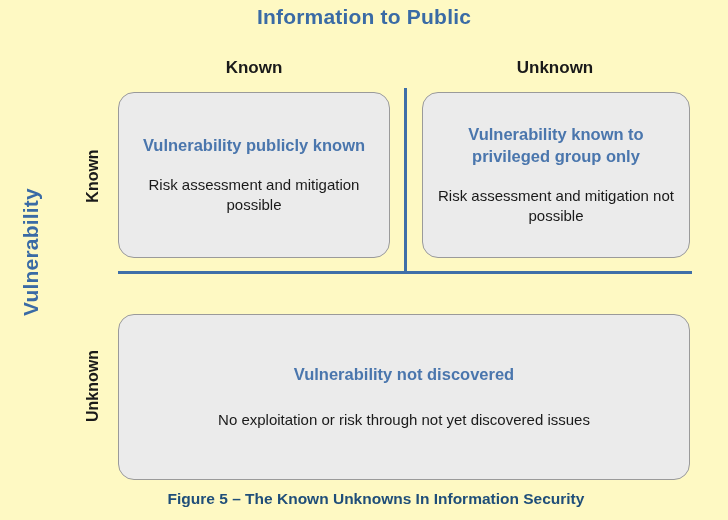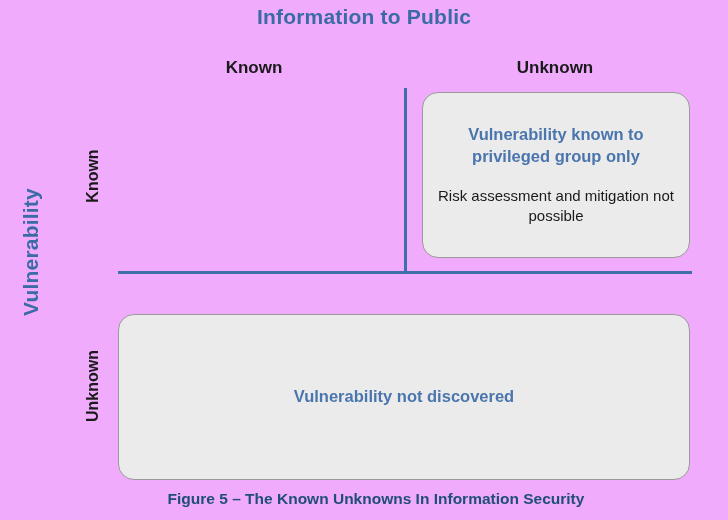--- a/index.html
+++ b/index.html
@@ -10,21 +10,21 @@
     width: 728px;
     height: 520px;
     background: #e9e9e9;
     font-family: "Liberation Sans", sans-serif;
     overflow: hidden;
   }
   .figure {
     position: relative;
     width: 728px;
     height: 520px;
-    background: #f0abfc;
+    background: #fef9c3;
   }
 
   
   .top-title {
     position: absolute;
     left: 0;
     top: 5px;
     width: 728px;
     text-align: center;
     font-size: 21px;
@@ -158,25 +158,30 @@
 
   <div class="axis-title">Vulnerability</div>
 
   <div class="row-label known">Known</div>
 
   <div class="row-label unknown">Unknown</div>
 
   <div class="divider-v"></div>
   <div class="divider-h"></div>
 
+  <div class="qbox top-left">
+    <div class="q-heading">Vulnerability publicly known</div>
+    <div class="q-body">Risk assessment and mitigation possible</div>
+  </div>
 
   <div class="qbox top-right">
     <div class="q-heading">Vulnerability known to privileged group only</div>
     <div class="q-body">Risk assessment and mitigation not possible</div>
   </div>
 
   <div class="qbox bottom">
     <div class="q-heading">Vulnerability not discovered</div>
+    <div class="q-body">No exploitation or risk through not yet discovered issues</div>
   </div>
 
   <div class="caption">Figure 5 – The Known Unknowns In Information Security</div>
 
 </div>
 
 </body></html>

